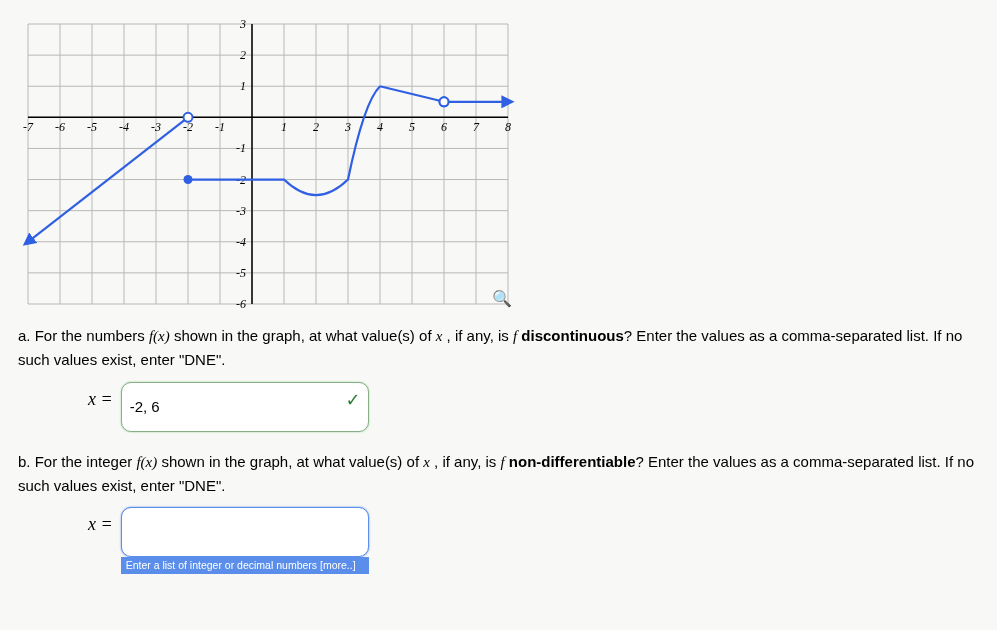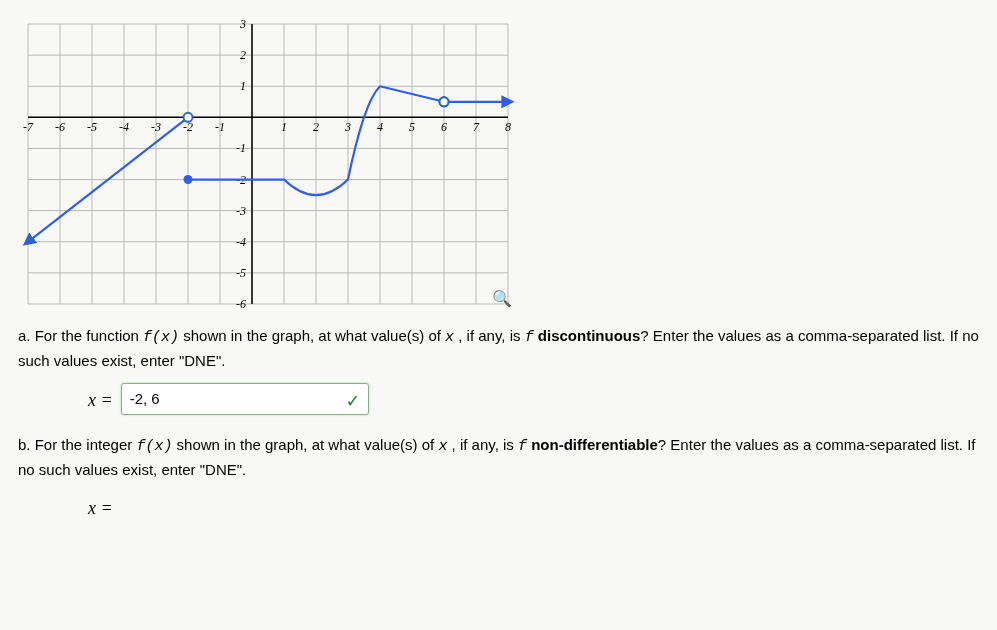--- a/index.html
+++ b/index.html
@@ -6,28 +6,28 @@
 .graph-wrap{position:relative;width:500px;height:300px;margin-bottom:10px}
 svg{position:absolute;top:0;left:0}
 .grid-line{stroke:#b8b8b8;stroke-width:1}
 .axis-line{stroke:#000;stroke-width:1.5}
 .curve{stroke:#2f5fe3;stroke-width:2.2;fill:none}
 .tick-lbl{font-size:12px;font-style:italic;font-family:"Times New Roman",serif;user-select:none}
 .question{margin:8px 0 10px 0;max-width:970px}
 .answer-row{margin:4px 0 18px 70px;display:flex;align-items:flex-start;position:relative}
 .eq{font-style:italic;font-family:"Times New Roman",serif;font-size:18px;margin-right:8px;margin-top:4px}
 .ans-box{display:flex;flex-direction:column}
-.ans-input{font-family:Verdana,Geneva,sans-serif;font-size:15px;padding:4px 8px;width:230px;height:22px;border:1px solid #888;border-radius:3px;background:#fff}
+.ans-input{font-family:Verdana,Geneva,sans-serif;font-size:15px;padding:13px 8px;width:230px;height:22px;border:1px solid #888;border-radius:10px;background:#fff}
 .correct{border:1px solid #88b088;box-shadow:0 0 2px #9c9}
 .correct-mark{position:absolute;right:8px;top:5px;color:#2e7d32;font-size:18px}
 .ans-cell{position:relative;display:inline-block}
 .focus-box{border:1.5px solid #5a8eea;box-shadow:0 0 2px #5a8eea}
 .hint-strip{background:#5a8eea;color:#fff;font-size:10.5px;padding:2px 5px;max-width:280px;line-height:1.2}
 .mag{position:absolute;right:6px;bottom:2px;font-size:16px;color:#333}
-.fx{font-family:Liberation Mono, monospace;font-style:italic}
+.fx{font-family:Liberation Serif, serif;font-style:italic}
 </style>
 </head>
 <body>
 
 <div class="graph-wrap">
 <svg width="500" height="300" viewBox="0 0 500 300">
   <g id="grid">
         <line x1="10" y1="290" x2="10" y2="10" class="grid-line"></line>
         <line x1="42" y1="290" x2="42" y2="10" class="grid-line"></line>
         <line x1="74" y1="290" x2="74" y2="10" class="grid-line"></line>
@@ -98,30 +98,34 @@
         <line x1="362" y1="72.22222222222223" x2="426" y2="87.77777777777777" class="curve"></line>
         <circle cx="426" cy="87.77777777777777" r="4.5" fill="#fff" stroke="#2f5fe3" stroke-width="2"></circle>
         <line x1="426" y1="87.77777777777777" x2="490" y2="87.77777777777777" class="curve" marker-end="url(#arr)"></line>
         <circle cx="426" cy="87.77777777777777" r="4.5" fill="#fff" stroke="#2f5fe3" stroke-width="2"></circle>
       </g>
 </svg>
 <span class="mag">🔍</span>
 </div>
 
 <div class="question">
-  <span>a. For the function </span><span class="fx">f(x)</span><span> shown in the graph, at what value(s) of </span><span class="fx">x</span><span> , if any, is </span><span class="fx">f</span><b> discontinuous</b><span>? Enter the values as a comma-separated list. If no such values exist, enter "DNE".</span>
+  <span>a. For the numbers </span><span class="fx">f(x)</span><span> shown in the graph, at what value(s) of </span><span class="fx">x</span><span> , if any, is </span><span class="fx">f</span><b> discontinuous</b><span>? Enter the values as a comma-separated list. If no such values exist, enter "DNE".</span>
 </div>
 
 <div class="answer-row">
   <span class="eq">x =</span>
   <span class="ans-cell">
     <input class="ans-input correct" value="-2, 6" style="">
     <span class="correct-mark">✓</span>
   </span>
 </div>
 
 <div class="question">
   <span>b. For the integer </span><span class="fx">f(x)</span><span> shown in the graph, at what value(s) of </span><span class="fx">x</span><span> , if any, is </span><span class="fx">f</span><b> non-differentiable</b><span>? Enter the values as a comma-separated list. If no such values exist, enter "DNE".</span>
 </div>
 
 <div class="answer-row">
   <span class="eq">x =</span>
+  <span class="ans-box">
+    <input class="ans-input focus-box" value="" style="">
+    <div class="hint-strip">Enter a list of integer or decimal numbers [more..]</div>
+  </span>
 </div>
 
 </body></html>

